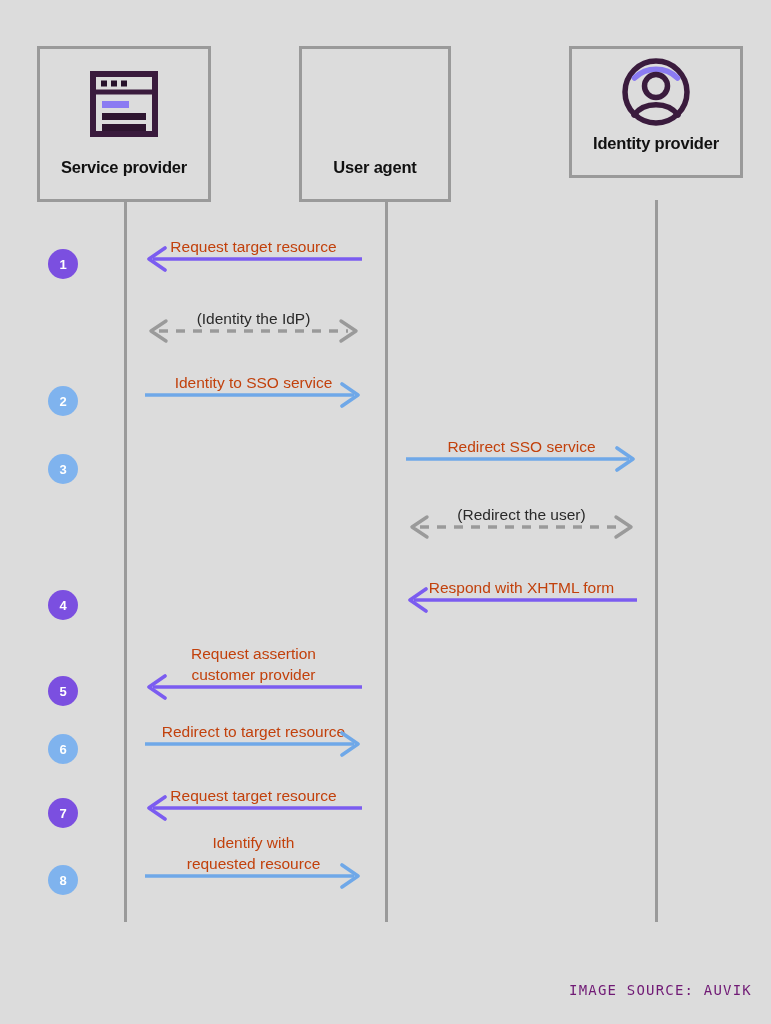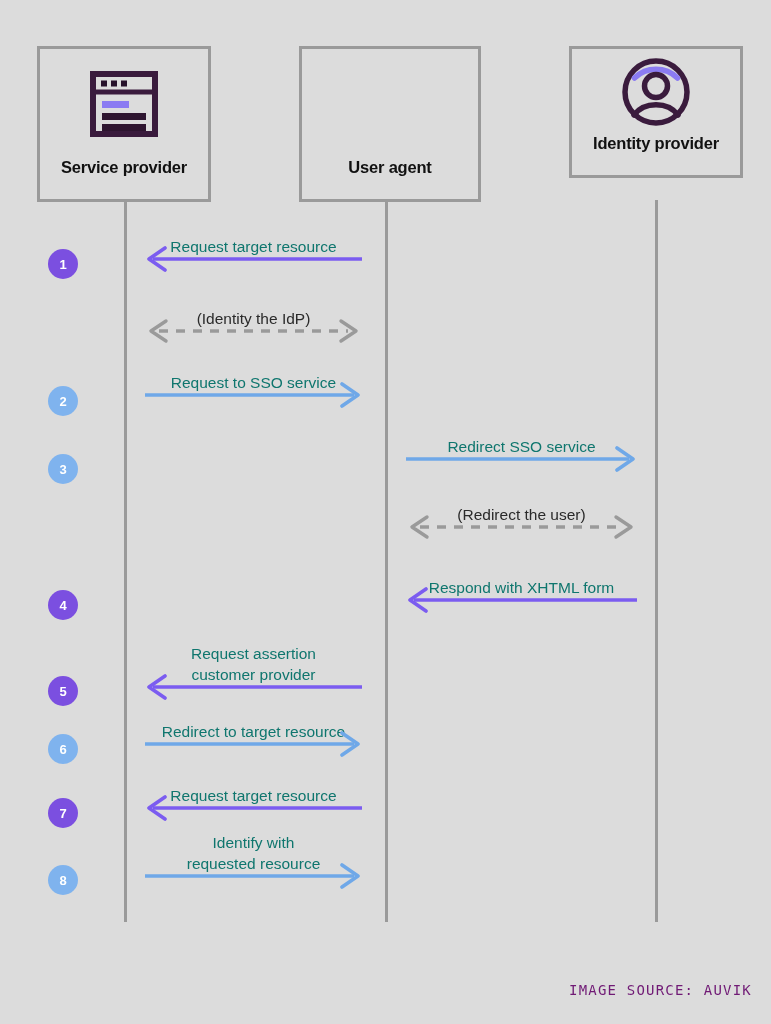--- a/index.html
+++ b/index.html
@@ -72,21 +72,21 @@
 
   
   .msg {
     position: absolute;
   }
   .msg-label {
     position: absolute;
     width: 100%;
     text-align: center;
     font-size: 15.5px;
-    color: #0f766e;
+    color: #c2410c;
     line-height: 1.35;
     bottom: 14px;
     white-space: pre-line;
   }
   .msg-label.dashed-label {
     color: #2a2a2a;
   }
   .msg-svg {
     position: absolute;
     left: 0;
@@ -133,21 +133,21 @@
         <rect x="21" y="9.5" width="6" height="6" fill="#26112a"></rect>
         <rect x="31" y="9.5" width="6" height="6" fill="#26112a"></rect>
         <rect x="12" y="30" width="27" height="7" fill="#8b7bf2"></rect>
         <rect x="12" y="42" width="44" height="7" fill="#2e1530"></rect>
         <rect x="12" y="53" width="44" height="7" fill="#2e1530"></rect>
       </svg>
     </div>
     <div class="actor-label">Service provider</div>
   </div>
 
-  <div class="actor-box" style="left:299px; top:46px; width:182px; height:156px;">
+  <div class="actor-box" style="left:299px; top:46px; width:152px; height:156px;">
     <div class="actor-icon"></div>
     <div class="actor-label">User agent</div>
   </div>
 
   <div class="actor-box" style="left:569px; top:46px; width:174px; height:132px;">
     <div class="actor-icon">
       <svg width="78" height="78" viewBox="0 0 78 78">
         <path d="M39 8 A31 31 0 0 1 70 39 A31 31 0 0 1 39 70 A31 31 0 0 1 8 39 A31 31 0 0 1 39 8 Z" fill="none" stroke="#3a1b3d" stroke-width="5.5" stroke-linecap="round"></path>
         <path d="M17.5 25 A31 31 0 0 1 60.5 25" fill="none" stroke="#8b7bf2" stroke-width="5.5" stroke-linecap="round"></path>
         <circle cx="39" cy="33" r="11.5" fill="none" stroke="#3a1b3d" stroke-width="5.5"></circle>
@@ -177,21 +177,21 @@
   <div class="msg" style="left:145px; top:300px; width:217px; height:44px;">
     <div class="msg-label dashed-label">(Identity the IdP)</div>
     <svg class="msg-svg" width="217" height="26" viewBox="0 0 217 26">
       <line x1="14" y1="13" x2="203" y2="13" stroke="#9a9a9a" stroke-width="3.4" stroke-dasharray="9 8"></line>
       <path d="M21 3 L6 13 L21 23" fill="none" stroke="#9a9a9a" stroke-width="3.4" stroke-linecap="round" stroke-linejoin="round"></path>
       <path d="M196 3 L211 13 L196 23" fill="none" stroke="#9a9a9a" stroke-width="3.4" stroke-linecap="round" stroke-linejoin="round"></path>
     </svg>
   </div>
 
   <div class="msg" style="left:145px; top:364px; width:217px; height:44px;">
-    <div class="msg-label">Request to SSO service</div>
+    <div class="msg-label">Identity to SSO service</div>
     <svg class="msg-svg" width="217" height="26" viewBox="0 0 217 26">
       <line x1="0" y1="13" x2="209" y2="13" stroke="#6fa8e8" stroke-width="3.4"></line>
       <path d="M197 2 L213 13 L197 24" fill="none" stroke="#6fa8e8" stroke-width="3.6" stroke-linecap="round" stroke-linejoin="round"></path>
     </svg>
   </div>
 
   <div class="msg" style="left:406px; top:428px; width:231px; height:44px;">
     <div class="msg-label">Redirect SSO service</div>
     <svg class="msg-svg" width="231" height="26" viewBox="0 0 231 26">
       <line x1="0" y1="13" x2="223" y2="13" stroke="#6fa8e8" stroke-width="3.4"></line>

